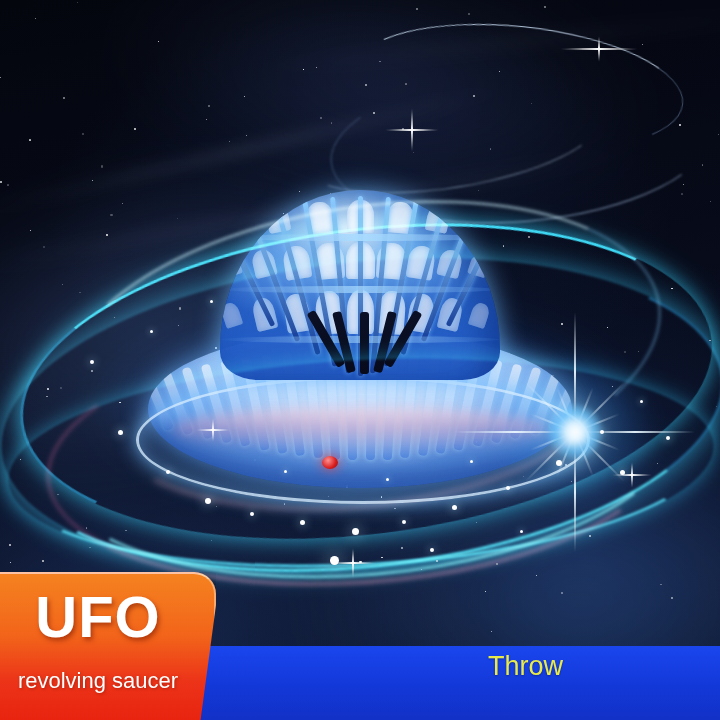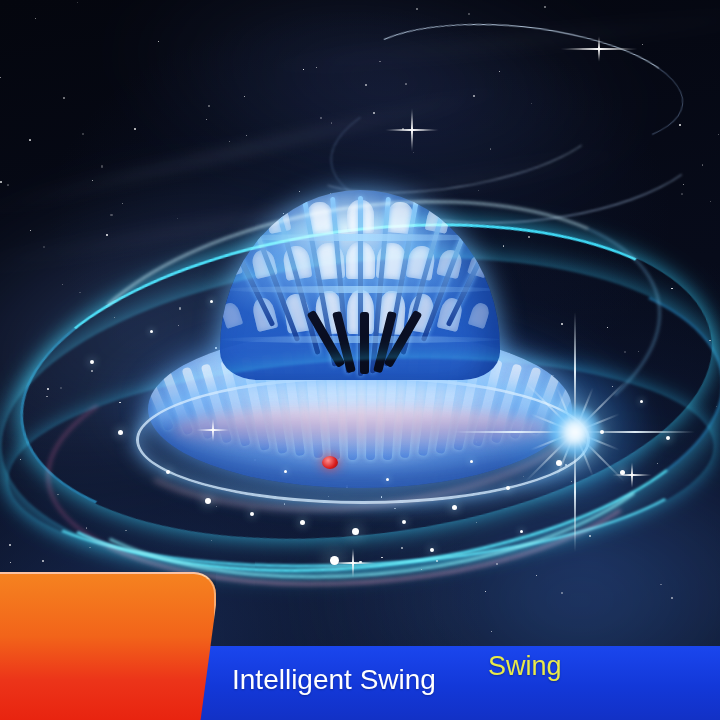--- a/index.html
+++ b/index.html
@@ -451,20 +451,21 @@
       <div class="star" style="width: 4px; height: 4px; left: 666px; top: 436px; box-shadow: rgba(190, 240, 255, 0.95) 0px 0px 8px;"></div>
       <div class="star" style="width: 3px; height: 3px; left: 284px; top: 470px; box-shadow: rgba(190, 240, 255, 0.95) 0px 0px 6px;"></div>
       <div class="star" style="width: 3px; height: 3px; left: 386px; top: 478px; box-shadow: rgba(190, 240, 255, 0.95) 0px 0px 6px;"></div>
       <div class="star" style="width: 3px; height: 3px; left: 470px; top: 460px; box-shadow: rgba(190, 240, 255, 0.95) 0px 0px 6px;"></div>
       <div class="spark" style="left: 330px; top: 548px; width: 46px; height: 30px;"></div>
       <div class="spark" style="left: 612px; top: 462px; width: 40px; height: 26px;"></div>
       <div class="spark" style="left: 196px; top: 418px; width: 34px; height: 24px;"></div>
     </div>
 
   <div class="blue-band"></div>
-  <div class="blue-label">Intelligent Swing</div>
   <div class="yellow-label">
-    <span>Swing</span>
+    <span>Throw</span>
   </div>
 
   <div class="orange-badge"></div>
+  <div class="badge-title">UFO</div>
+  <div class="badge-sub">revolving saucer</div>
 
 </div>
 
 </body></html>

